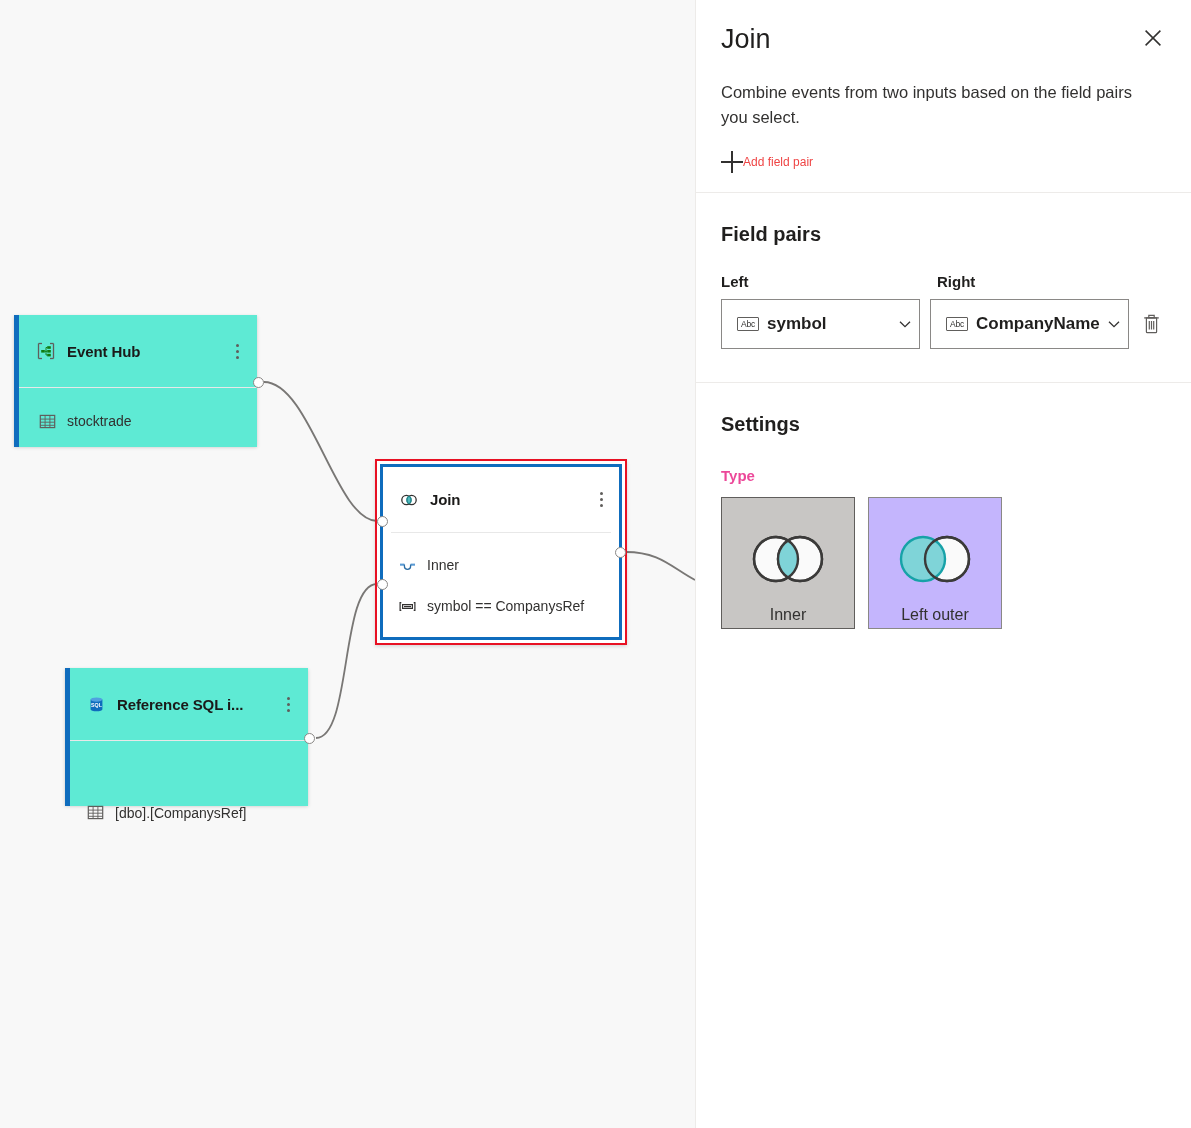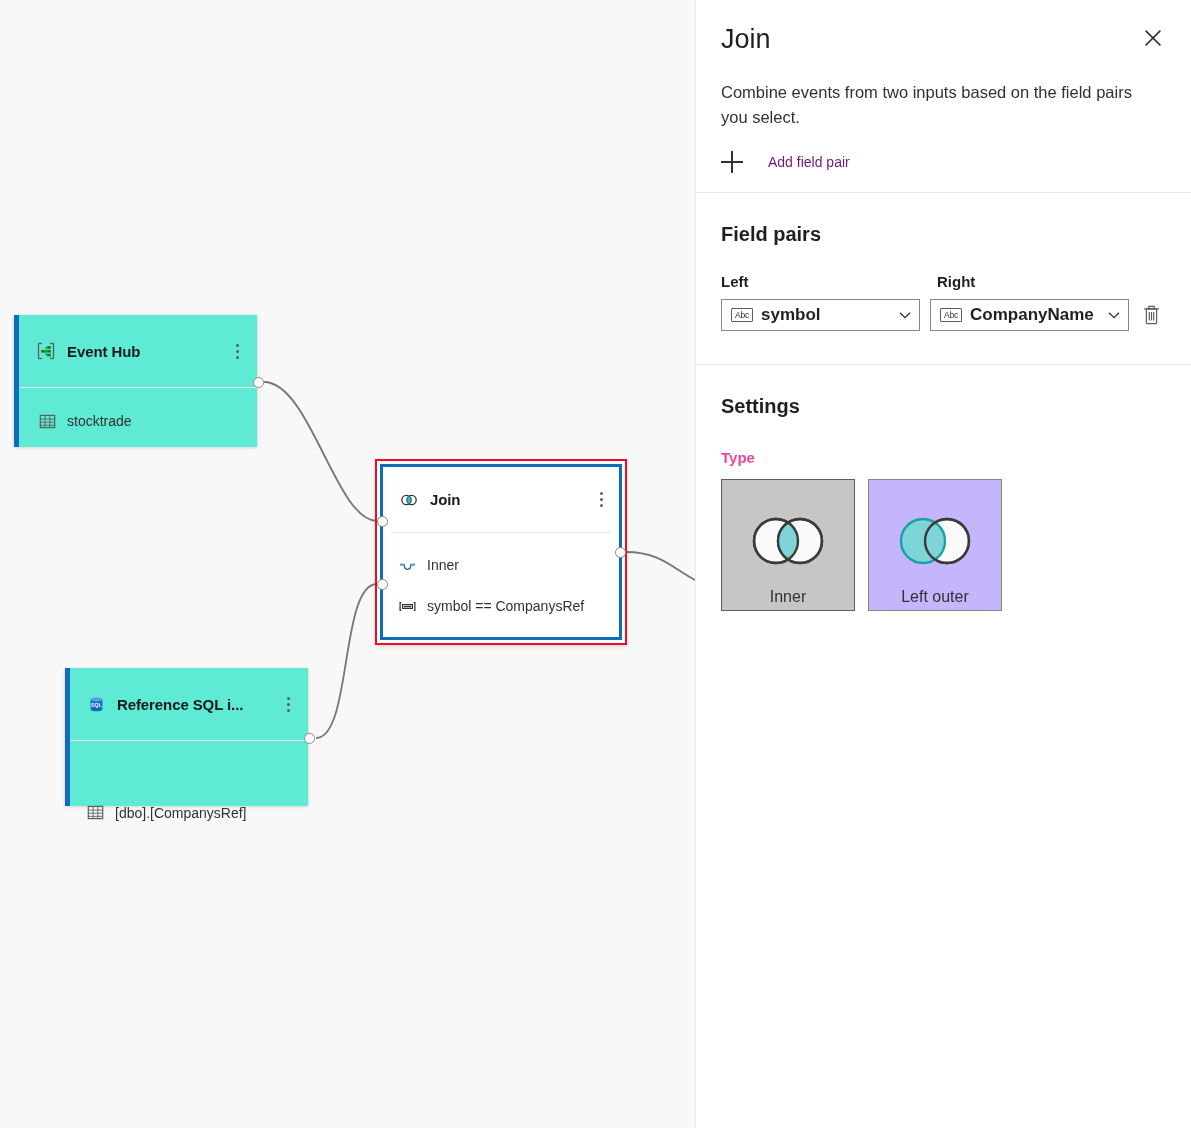--- a/index.html
+++ b/index.html
@@ -188,23 +188,23 @@
   }
   #add-pair .plus::before,
   #add-pair .plus::after {
     content: "";
     position: absolute;
     background: #323130;
   }
   #add-pair .plus::before { left: 0; right: 0; top: 10px; height: 1.6px; }
   #add-pair .plus::after  { top: 0; bottom: 0; left: 10px; width: 1.6px; }
   #add-pair .label {
-    font-size: 14px;
-    color: #701a75;
-    margin-left: 25px;
+    font-size: 12px;
+    color: #ef4444;
+    margin-left: 0;
   }
 
   .panel-divider {
     height: 1px;
     background: #edebe9;
     margin-top: 14px;
   }
   .section {
     padding: 0 25px;
   }
@@ -226,27 +226,27 @@
   }
   .col-left  { width: 216px; }
   .col-right { width: 207px; }
 
   .pair-row {
     display: flex;
     align-items: center;
     margin-top: 9px;
   }
   .combo {
-    height: 32px;
+    height: 50px;
     border: 1px solid #8a8886;
     background: #ffffff;
     box-sizing: border-box;
     display: flex;
     align-items: center;
-    padding: 0 6px 0 9px;
+    padding: 0 6px 0 15px;
     cursor: pointer;
     overflow: hidden;
   }
   .combo.left  { width: 206px; margin-right: 10px; }
   .combo.right { width: 206px; margin-right: 8px; }
   .abc-icon {
     flex: none;
     width: 22px; height: 14px;
     border: 1.2px solid #605e5c;
     border-radius: 1px;

